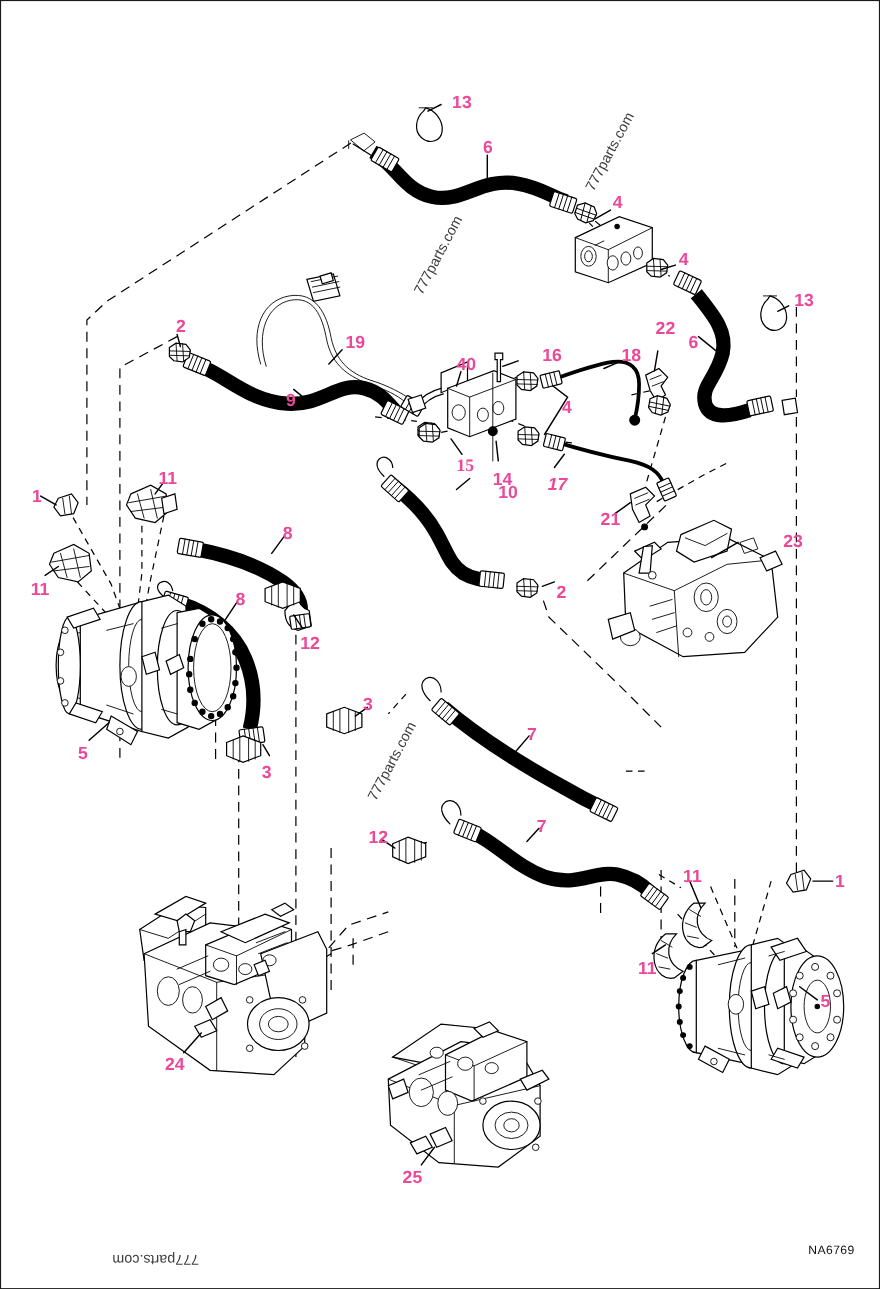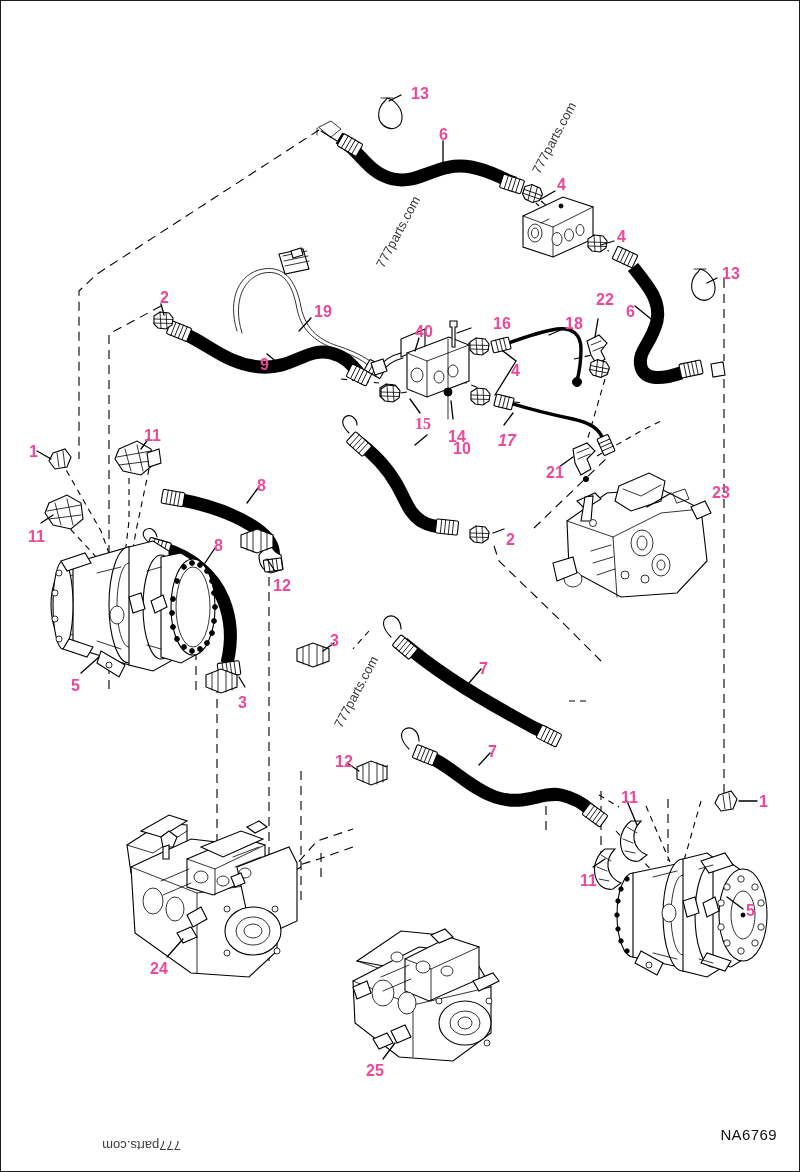--- a/index.html
+++ b/index.html
@@ -35,21 +35,21 @@
     color: #ec4899;
     line-height: 1;
     white-space: nowrap;
     user-select: none;
   }
   #drawing-number {
     position: absolute;
     right: 22px;
     bottom: 28px;
     font-family: "Liberation Sans", sans-serif;
-    font-size: 15px;
+    font-size: 11px;
     color: #111111;
     letter-spacing: 0.4px;
     margin-left: 16px;
   }
   .watermark {
     position: absolute;
     font-family: "Liberation Sans", sans-serif;
     font-size: 13px;
     color: #2b2b2b;
     white-space: nowrap;

